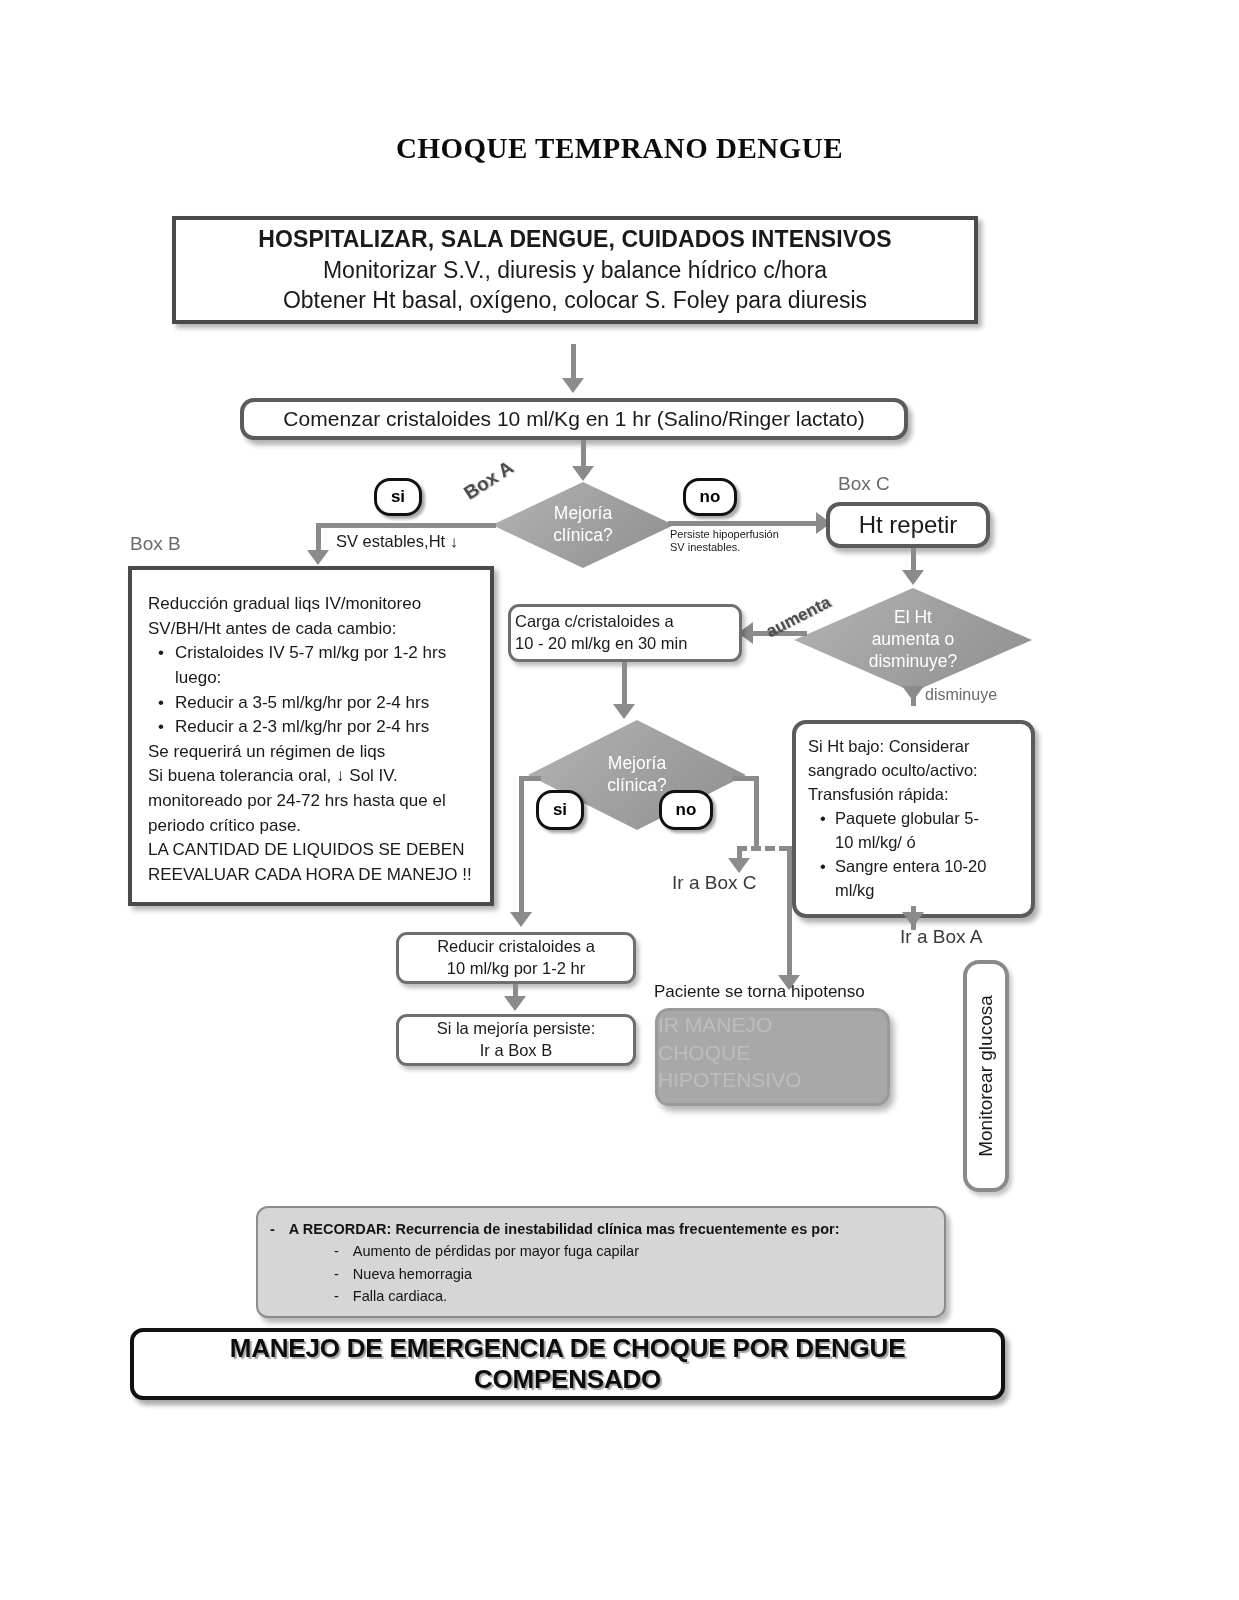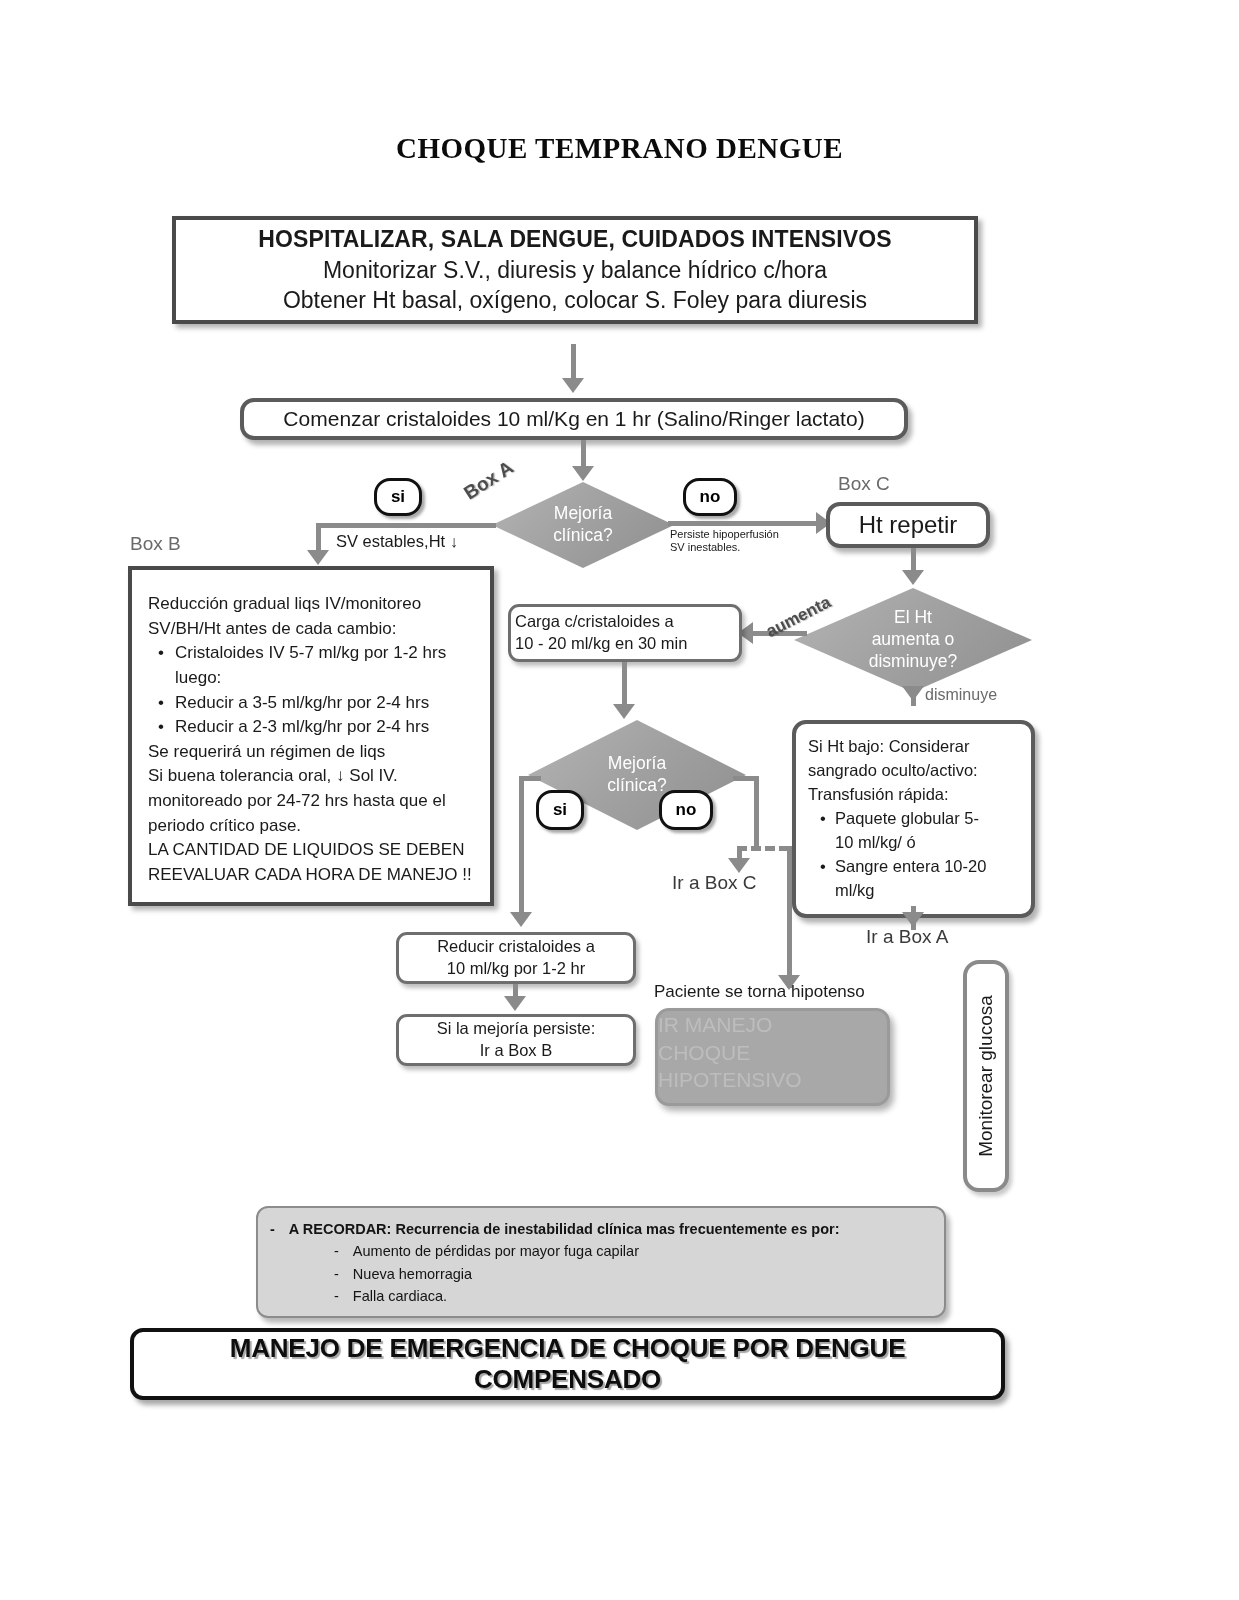--- a/index.html
+++ b/index.html
@@ -388,21 +388,21 @@
     <div style="padding-left:27px;">10 ml/kg/     ó</div>
     <div class="bullet-row">
       <span class="dot">•</span>
       <span>Sangre entera 10-20</span>
     </div>
     <div style="padding-left:27px;">ml/kg</div>
   </div>
 
   <div class="ln vline abs" style="left:911px; top:906px; height:24px;"></div>
   <div class="arrow-d abs" style="left:902px; top:912px;"></div>
-  <div class="abs glabel" style="left:866px; top:926px; color:#3a3a3a;">Ir a Box A</div>
+  <div class="abs glabel" style="left:900px; top:926px; color:#3a3a3a;">Ir a Box A</div>
 
   <div class="abs box rnd-thin" id="reducir-box">
     <div>
       <div>Reducir cristaloides a</div>
       <div>10 ml/kg por 1-2 hr</div>
     </div>
   </div>
 
   <div class="ln vline abs" style="left:513px; top:984px; height:20px;"></div>
   <div class="arrow-d abs" style="left:504px; top:996px;"></div>

